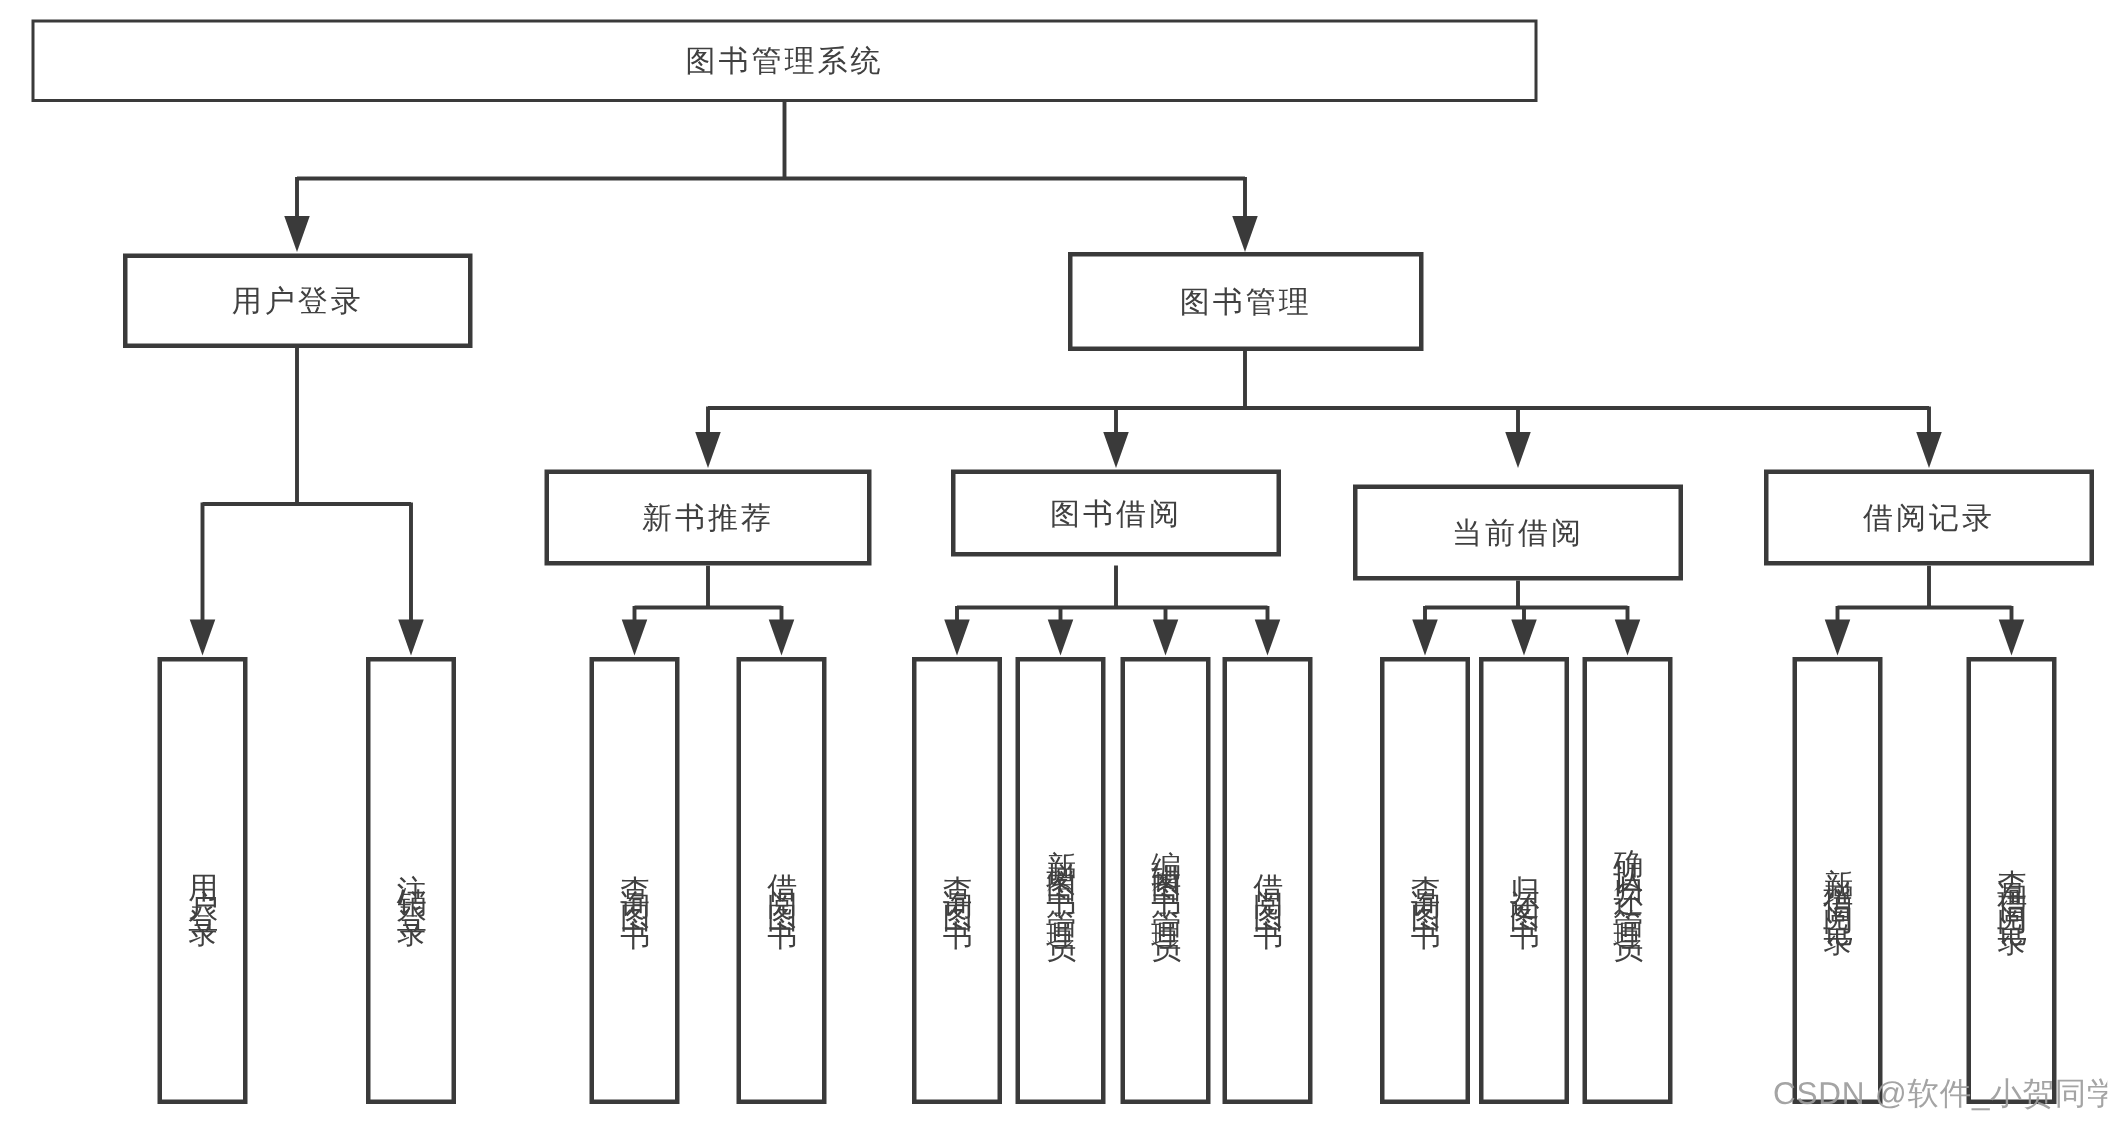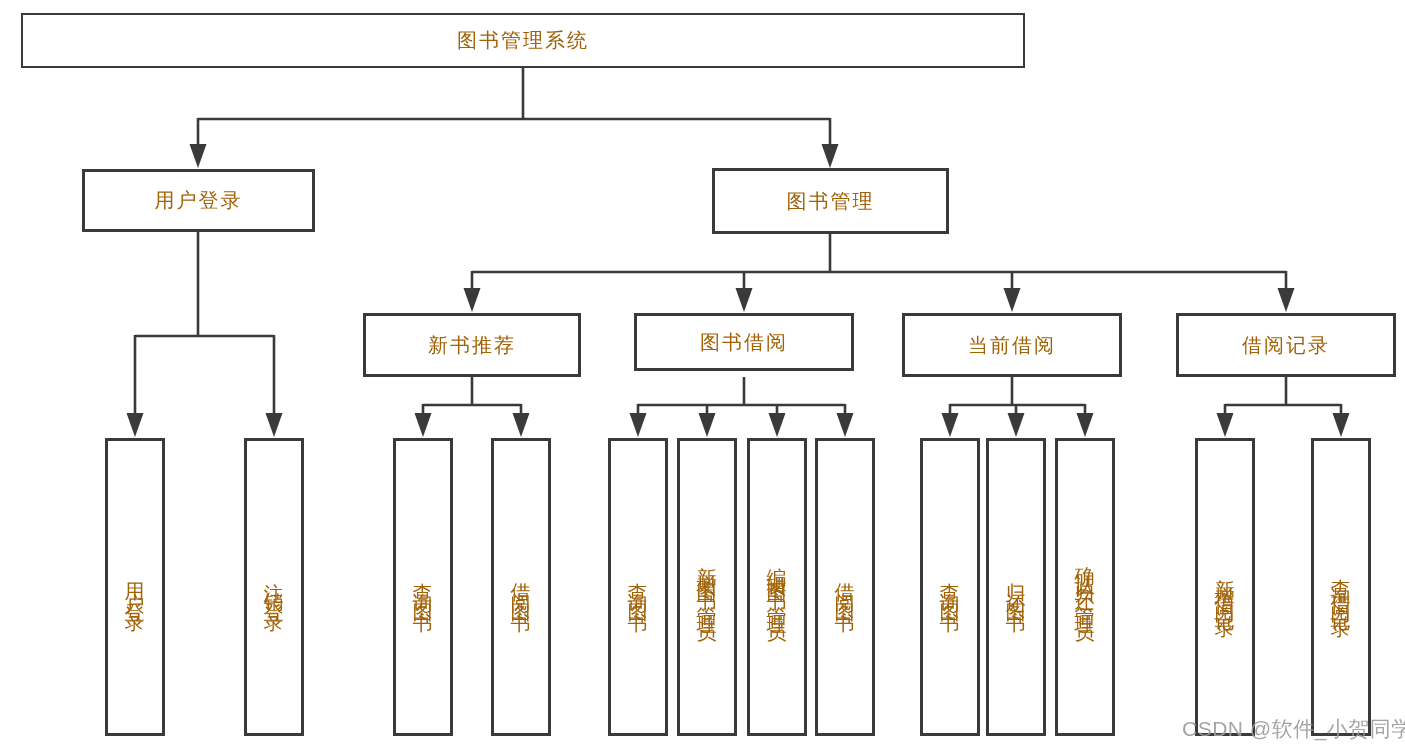--- a/index.html
+++ b/index.html
@@ -18,21 +18,21 @@
     pointer-events: none;
   }
   .node {
     position: absolute;
     box-sizing: border-box;
     background: #ffffff;
     border: 3px solid #3a3a3a;
     display: flex;
     align-items: center;
     justify-content: center;
-    color: #a16207;
+    color: #404040;
     font-size: 20px;
     letter-spacing: 2px;
     text-align: center;
     white-space: nowrap;
   }
   .node.root { border-width: 2.5px; }
   .node.leaf {
     writing-mode: vertical-lr;
     text-orientation: mixed;
     letter-spacing: 10px;
@@ -49,21 +49,21 @@
     color: #9d9d9d;
     opacity: 0.92;
     white-space: nowrap;
   }
   
   #n-root   { left: 21px;  top: 13px;  width: 1004px; height: 55px; }
   #n-login  { left: 82px;  top: 169px; width: 233px;  height: 63px; }
   #n-mgmt   { left: 712px; top: 168px; width: 237px;  height: 66px; }
   #n-newrec { left: 363px; top: 313px; width: 218px;  height: 64px; }
   #n-borrow { left: 634px; top: 313px; width: 220px;  height: 58px; }
-  #n-cur    { left: 902px; top: 313px; width: 220px;  height: 64px; }
+  #n-cur    { left: 902px; top: 323px; width: 220px;  height: 64px; }
   #n-rec    { left: 1176px;top: 313px; width: 220px;  height: 64px; }
   .leaf     { top: 438px; width: 60px; height: 298px; }
   #l-ulogin  { left: 105px; }
   #l-logout  { left: 244px; }
   #l-query1  { left: 393px; }
   #l-lend1   { left: 491px; }
   #l-query2  { left: 608px; }
   #l-add     { left: 677px; }
   #l-edit    { left: 747px; }
   #l-lend2   { left: 815px; }

